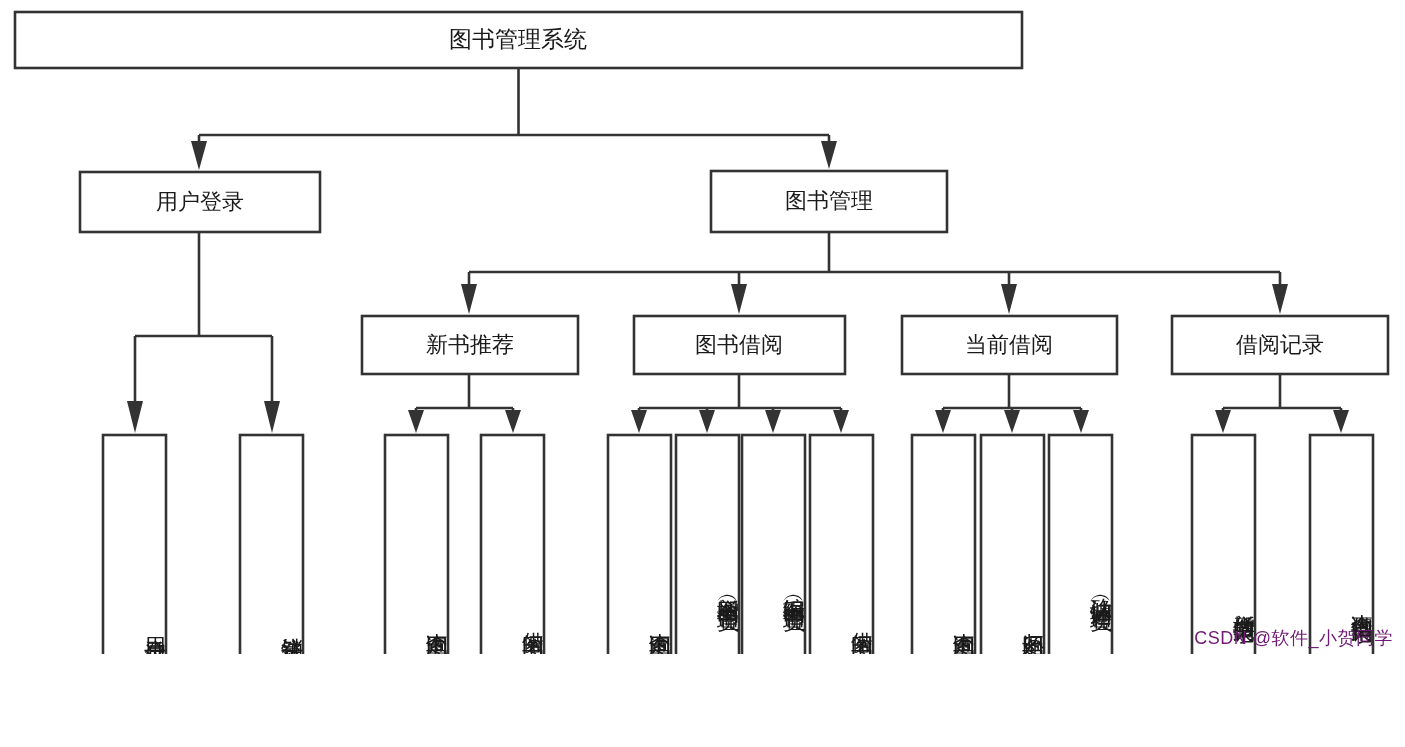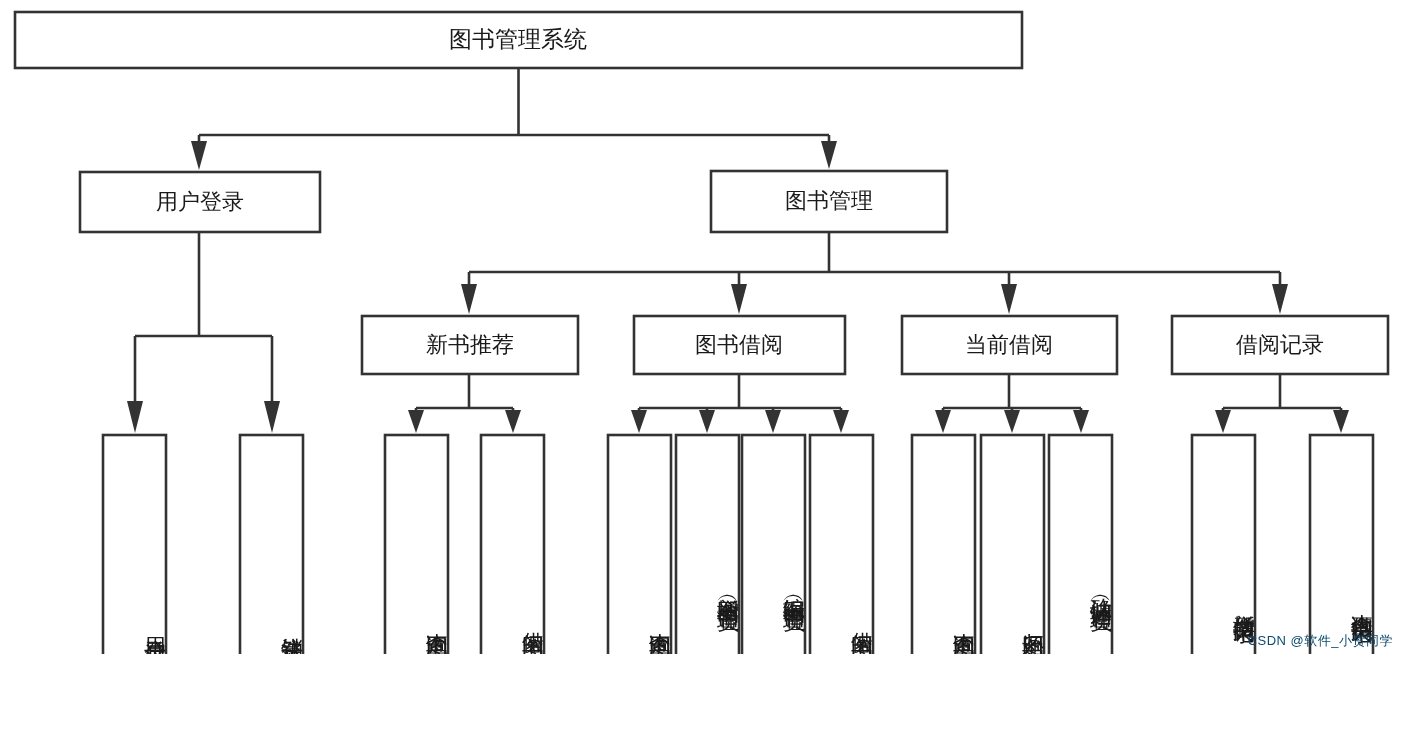--- a/index.html
+++ b/index.html
@@ -64,22 +64,22 @@
     pointer-events: none;
     display: flex;
     align-items: flex-start;
     justify-content: center;
   }
   .watermark {
     position: absolute;
     right: 12px;
     bottom: 4px;
     font-family: "Liberation Sans", "DejaVu Sans", sans-serif;
-    font-size: 13px;
-    color: #0c4a6e;
+    font-size: 18px;
+    color: #701a75;
     white-space: nowrap;
     letter-spacing: 0.5px;
   }
 </style>
 </head>
 <body>
 
 <div id="diagram-root">
 
   <svg class="diagram-canvas" viewBox="0 0 1405 747">

